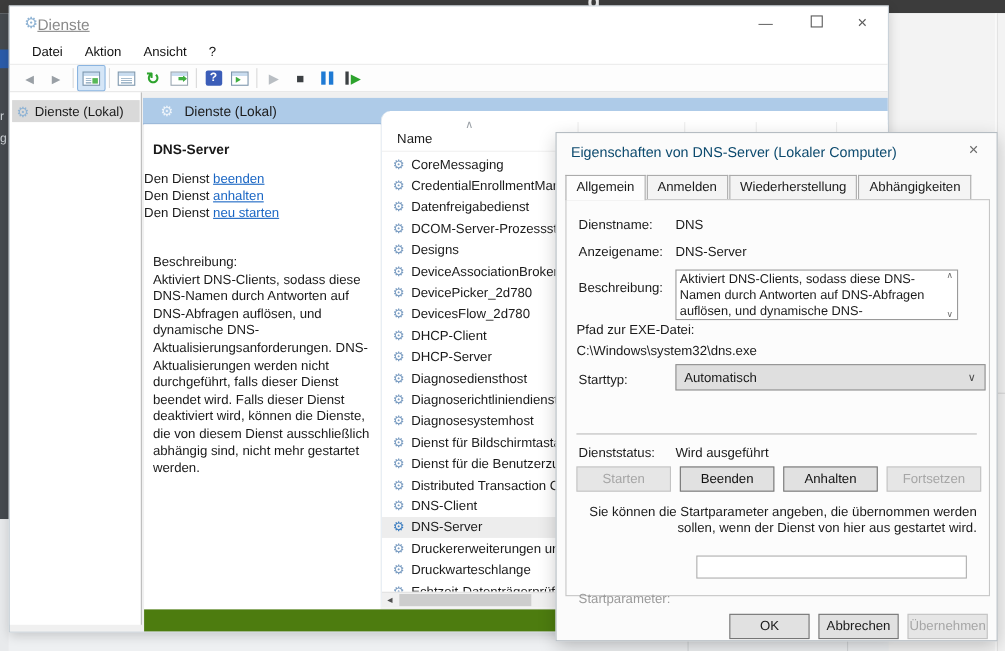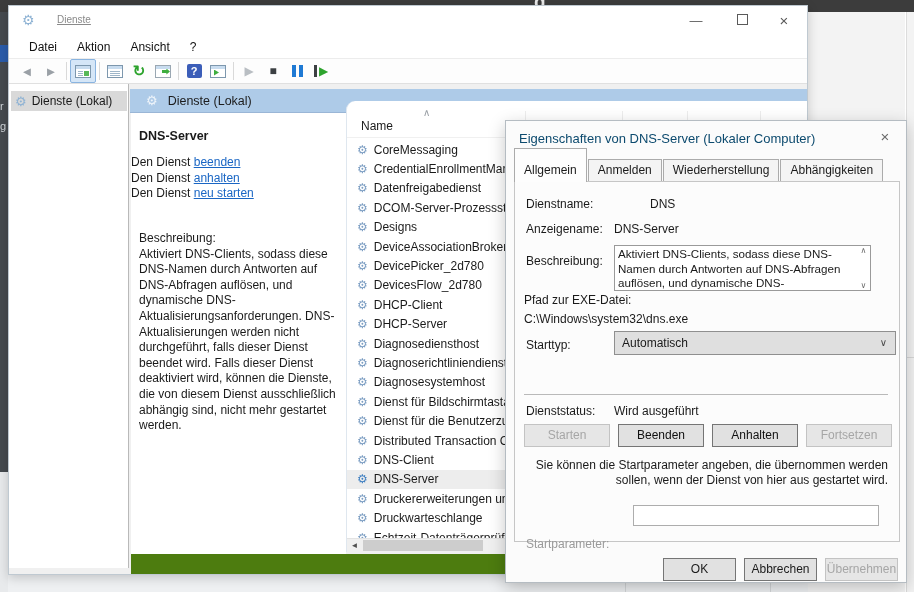--- a/index.html
+++ b/index.html
@@ -17,21 +17,21 @@
   .bg-right{left:808px;top:12px;width:106px;height:580px;background:#f3f3f3;}
   .bg-right .seam{position:absolute;left:97px;top:0;width:1px;height:580px;background:#ffffff;box-shadow:1px 0 0 #dcdcdc;}
   .bg-right .hline{position:absolute;left:90px;top:345px;width:16px;height:1px;background:#d8d8d8;}
   .bg-bottom{left:8px;top:575px;width:800px;height:17px;background:#eef0f2;}
   .bg-vline{width:1px;height:9px;background:#d5d8da;top:583px;}
 
   
   .main-window{left:8px;top:5px;width:800px;height:570px;background:#ffffff;border:1px solid #bfc9d1;box-shadow:0 3px 10px rgba(0,0,0,.18);box-sizing:border-box;}
   .mw-titlebar{left:0;top:0;width:100%;height:30px;background:#ffffff;}
   .title-gear{left:13px;top:7px;font-size:14px;color:#8fb3d4;line-height:14px;}
-  .mw-title{left:48px;top:8px;color:#8a8a8a;font-size:10px;text-decoration:underline;}
+  .mw-title{left:25px;top:8px;color:#8a8a8a;font-size:14px;text-decoration:underline;}
   .winctl{top:5px;width:30px;height:20px;text-align:center;color:#5a5a5a;font-size:13px;line-height:20px;}
   .winctl.min{right:96px;}
   .winctl.max{right:50px;}
   .winctl.max .box{display:inline-block;width:9px;height:9px;border:1px solid #5a5a5a;}
   .winctl.close{right:8px;font-size:15px;}
   .mw-menubar{left:0;top:30px;width:100%;height:22px;background:#ffffff;display:flex;align-items:center;padding-left:10px;box-sizing:border-box;}
   .menu-item{padding:2px 10px;color:#111;}
   .mw-toolbar{left:0;top:52px;width:100%;height:26px;background:#fdfdfd;border-top:1px solid #ececec;border-bottom:1px solid #e0e0e0;display:flex;align-items:center;padding-left:6px;box-sizing:border-box;}
   .tbtn{display:inline-flex;align-items:center;justify-content:center;width:24px;height:22px;}
   .tsep{width:1px;height:18px;background:#d9d9d9;margin:0 3px;}
@@ -85,21 +85,21 @@
   .btab .inner{position:absolute;left:1px;right:1px;top:0;bottom:1px;clip-path:polygon(0 0,100% 0,calc(100% - 8px) 100%,8px 100%);display:flex;align-items:flex-start;justify-content:center;padding-top:2px;font-size:12px;}
   .btab.active .inner{background:#ffffff;}
   .btab.inactive .inner{background:#ececec;}
 
   
   .dialog{left:505px;top:120px;width:402px;height:463px;background:#fbfbfb;border:1px solid #b5bcc2;box-shadow:0 5px 16px rgba(0,0,0,.22);box-sizing:border-box;}
   .dlg-title{left:13px;top:10px;color:#0c4a6e;font-size:13px;white-space:nowrap;}
   .dlg-close{right:11px;top:7px;color:#6a6a6a;font-size:15px;width:20px;text-align:center;}
   .dlg-tabs{left:8px;top:37px;height:23px;display:flex;align-items:flex-end;}
   .dtab{border:1px solid #ababab;border-bottom:none;padding:3px 9px 4px 9px;background:#f4f4f4;font-size:12px;margin-right:1px;height:14px;}
-  .dtab.active{background:#fdfdfd;padding-top:14px;height:15px;position:relative;z-index:2;margin-bottom:-1px;}
+  .dtab.active{background:#fdfdfd;padding-top:3px;height:15px;position:relative;z-index:2;margin-bottom:-1px;}
   .dlg-box{left:8px;top:60px;width:386px;height:361px;border:1px solid #c6c6c6;background:#fcfcfc;box-sizing:border-box;}
   .dlbl{color:#1a1a1a;}
   .dlbl.gray{color:#9a9a9a;}
   .dval{color:#1a1a1a;}
   .desc-box{left:108px;top:124px;width:257px;height:46px;border:1px solid #9a9a9a;background:#ffffff;box-sizing:border-box;overflow:hidden;padding:1px 16px 0 3px;font-size:11.6px;line-height:14.6px;}
   .desc-sb{left:351px;top:125px;width:13px;height:44px;display:flex;flex-direction:column;justify-content:space-between;align-items:center;color:#6d6d6d;font-size:8px;}
   .combo{left:108px;top:210px;width:282px;height:24px;background:#dfdfdf;border:1px solid #8f8f8f;box-sizing:border-box;display:flex;align-items:center;padding-left:7px;}
   .combo .chev{position:absolute;right:8px;top:5px;color:#4a4a4a;font-size:10px;}
   .dlg-hr{left:18px;top:273px;width:364px;height:1px;background:#b9b9b9;}
   .sbtn{top:303px;width:86px;height:23px;border:1px solid #757575;background:#e1e1e1;text-align:center;line-height:21px;box-sizing:border-box;font-size:12px;color:#111;}
@@ -353,21 +353,21 @@
 
     <div class="abs dlg-tabs" id="dialog-tabs">
         <span class="dtab active">Allgemein</span>
         <span class="dtab">Anmelden</span>
         <span class="dtab">Wiederherstellung</span>
         <span class="dtab">Abhängigkeiten</span>
       </div>
     <div class="abs dlg-box"></div>
 
     <span class="abs dlbl" style="left:20px;top:76px;">Dienstname:</span>
-    <span class="abs dval" style="left:108px;top:76px;margin-left:36px;">DNS</span>
+    <span class="abs dval" style="left:108px;top:76px;">DNS</span>
 
     <span class="abs dlbl" style="left:20px;top:101px;">Anzeigename:</span>
     <span class="abs dval" style="left:108px;top:101px;">DNS-Server</span>
 
     <span class="abs dlbl" style="left:20px;top:133px;">Beschreibung:</span>
     <div class="abs desc-box">Aktiviert DNS-Clients, sodass diese DNS-Namen durch Antworten auf DNS-Abfragen auflösen, und dynamische DNS-Aktualisierungsanforderungen. DNS-</div>
     <div class="abs desc-sb">
       <span>∧</span>
       <span>∨</span>
     </div>

